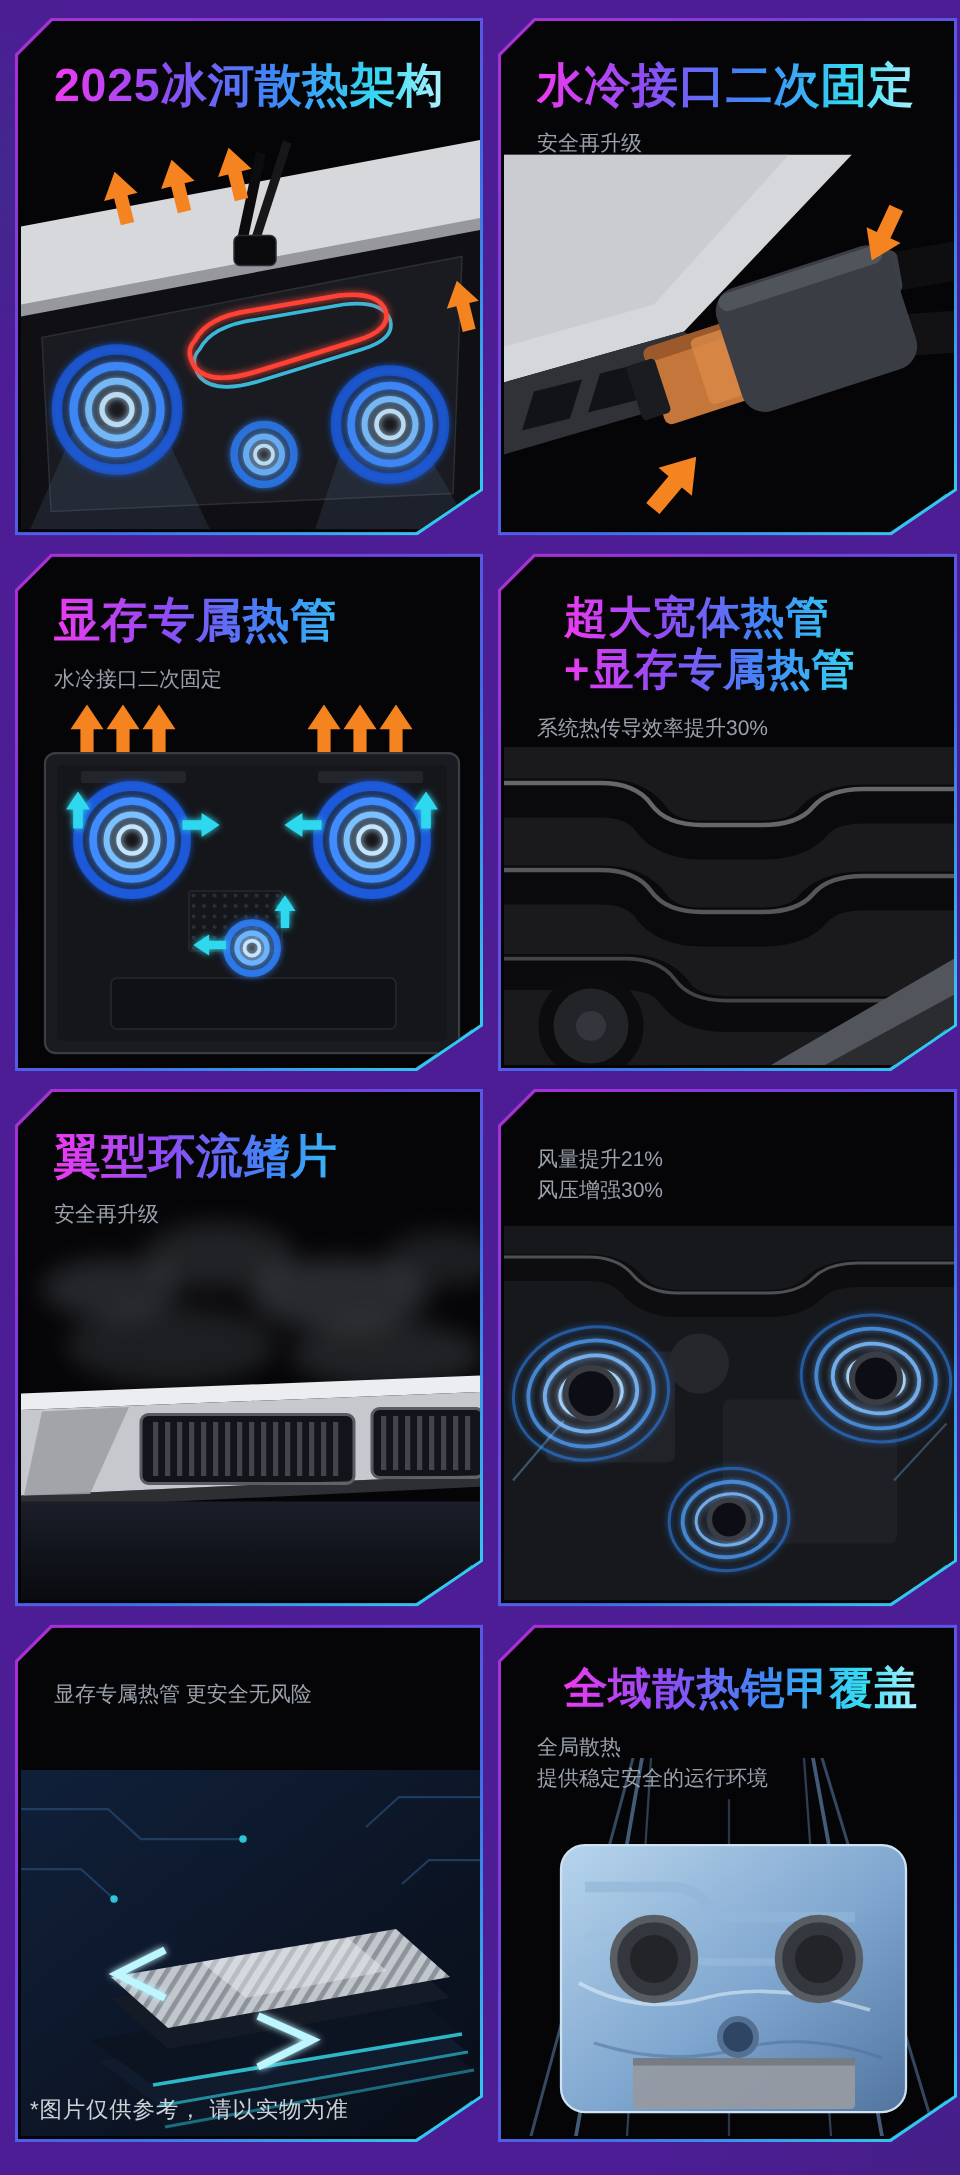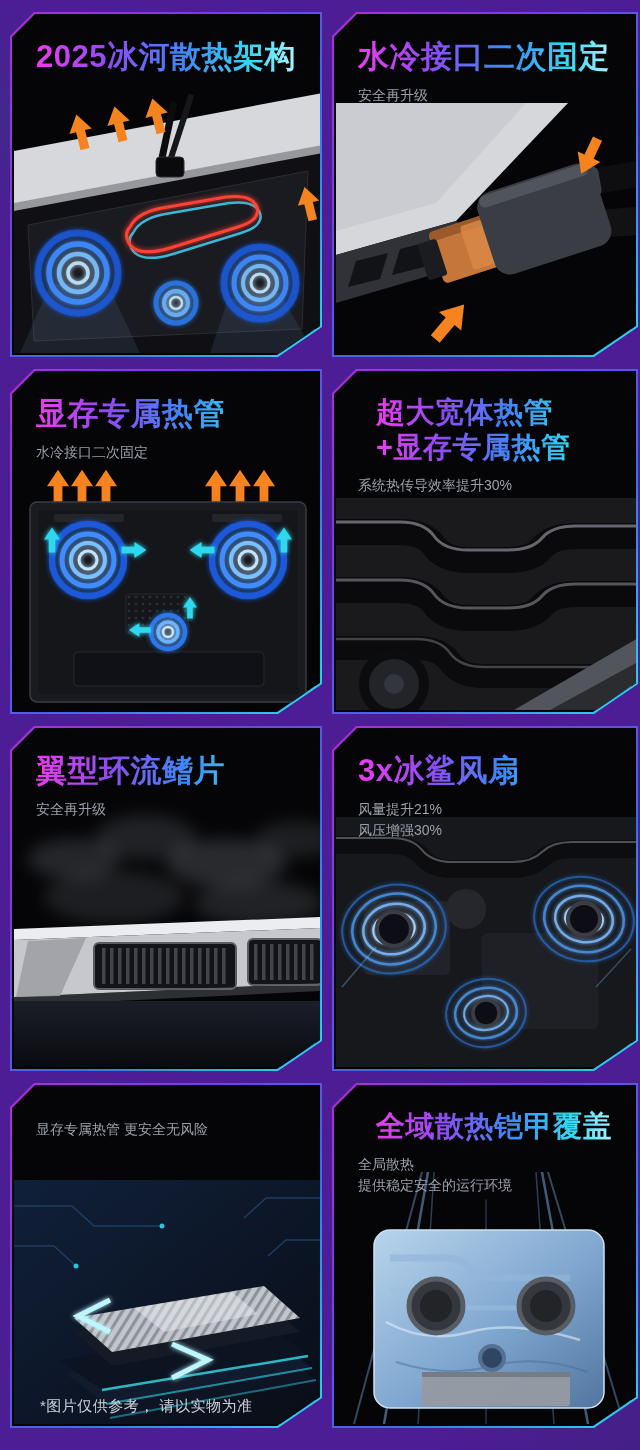--- a/index.html
+++ b/index.html
@@ -18,21 +18,21 @@
         clip-path:polygon(23px 0,100% 0,100% calc(100% - 29px),calc(100% - 43px) 100%,0 100%,0 23px);}
   .corner-accent{position:absolute;right:5px;bottom:4px;width:30px;height:22px;z-index:4;
         background:#2fe3f2;clip-path:polygon(100% 0,100% 100%,0 100%);}
   .text{position:relative;z-index:2;padding:24px 18px 0 24px;}
   .title{font-size:31px;font-weight:bold;letter-spacing:.5px;line-height:1.2;white-space:pre-line;
         background:linear-gradient(90deg,#ee3bf0 0%,#8d4cf4 28%,#3f86f7 55%,#35dcf3 82%,#c4f4ff 100%);
         -webkit-background-clip:text;background-clip:text;color:transparent;}
   .t-sm{font-size:29px;margin-left:18px;}
   .subtitle{margin-top:10px;font-size:14px;color:#9aa1ab;white-space:pre-line;line-height:1.5;}
   .illus{position:absolute;left:2px;right:2px;bottom:2px;z-index:1;display:block;}
-  .disclaimer{position:absolute;z-index:5;left:28px;bottom:10px;font-size:15px;
+  .disclaimer{position:absolute;z-index:5;left:8px;bottom:10px;font-size:15px;
         color:rgba(224,228,234,.9);letter-spacing:.5px;}
 </style>
 </head>
 <body>
 
 <div class="page">
   <div class="grid">
 
     <div class="card">
       <div class="card-inner">
@@ -248,21 +248,20 @@
           <polygon points="0,196 308,182 308,190 0,205" fill="#6b6e76" opacity=".4"></polygon>
           <rect x="0" y="200" width="308" height="66" fill="url(#lg5)"></rect>
         </svg>
         <div class="corner-accent"></div>
       </div>
     </div>
 
     <div class="card">
       <div class="card-inner">
         <div class="text">
-          <div class="title">3x冰鲨风扇</div>
           <div class="subtitle">风量提升21%
 风压增强30%</div>
         </div>
         <svg class="illus" width="302" height="250" viewBox="0 0 302 250">
           <defs>
             <filter id="g6" x="-60%" y="-60%" width="220%" height="220%">
                 <feGaussianBlur stdDeviation="2" result="b"></feGaussianBlur>
                 <feMerge>
                   <feMergeNode in="b"></feMergeNode>
                   <feMergeNode in="SourceGraphic"></feMergeNode>

